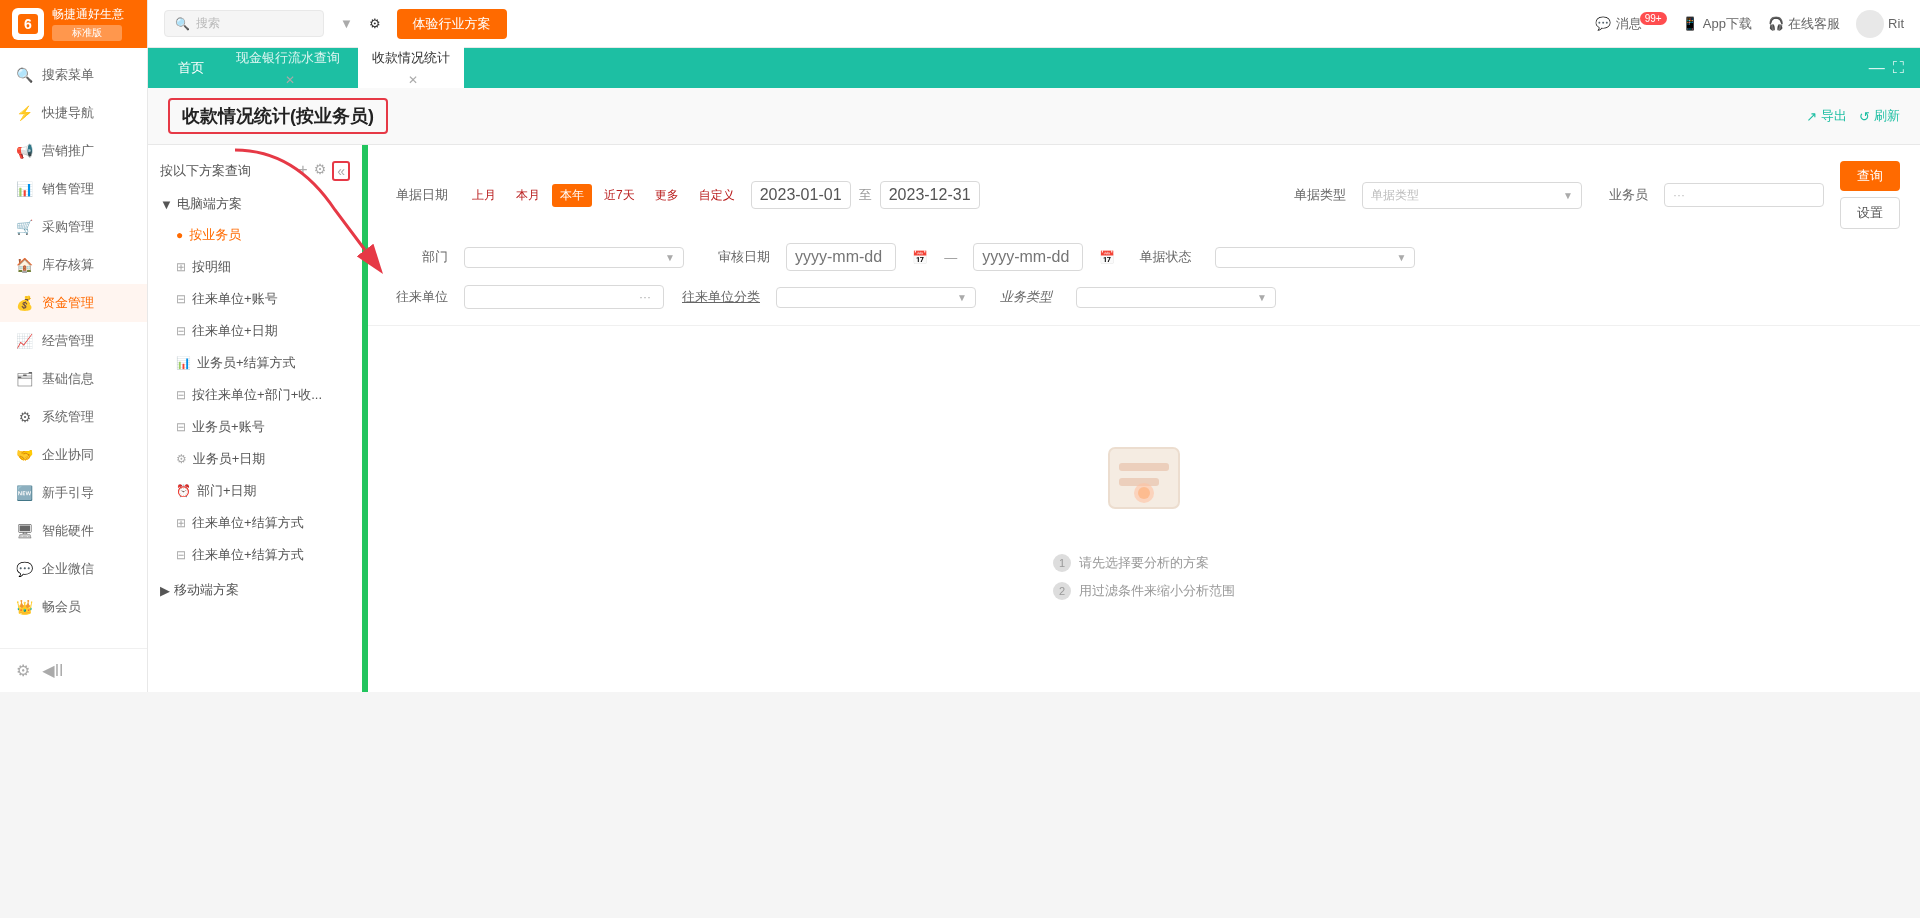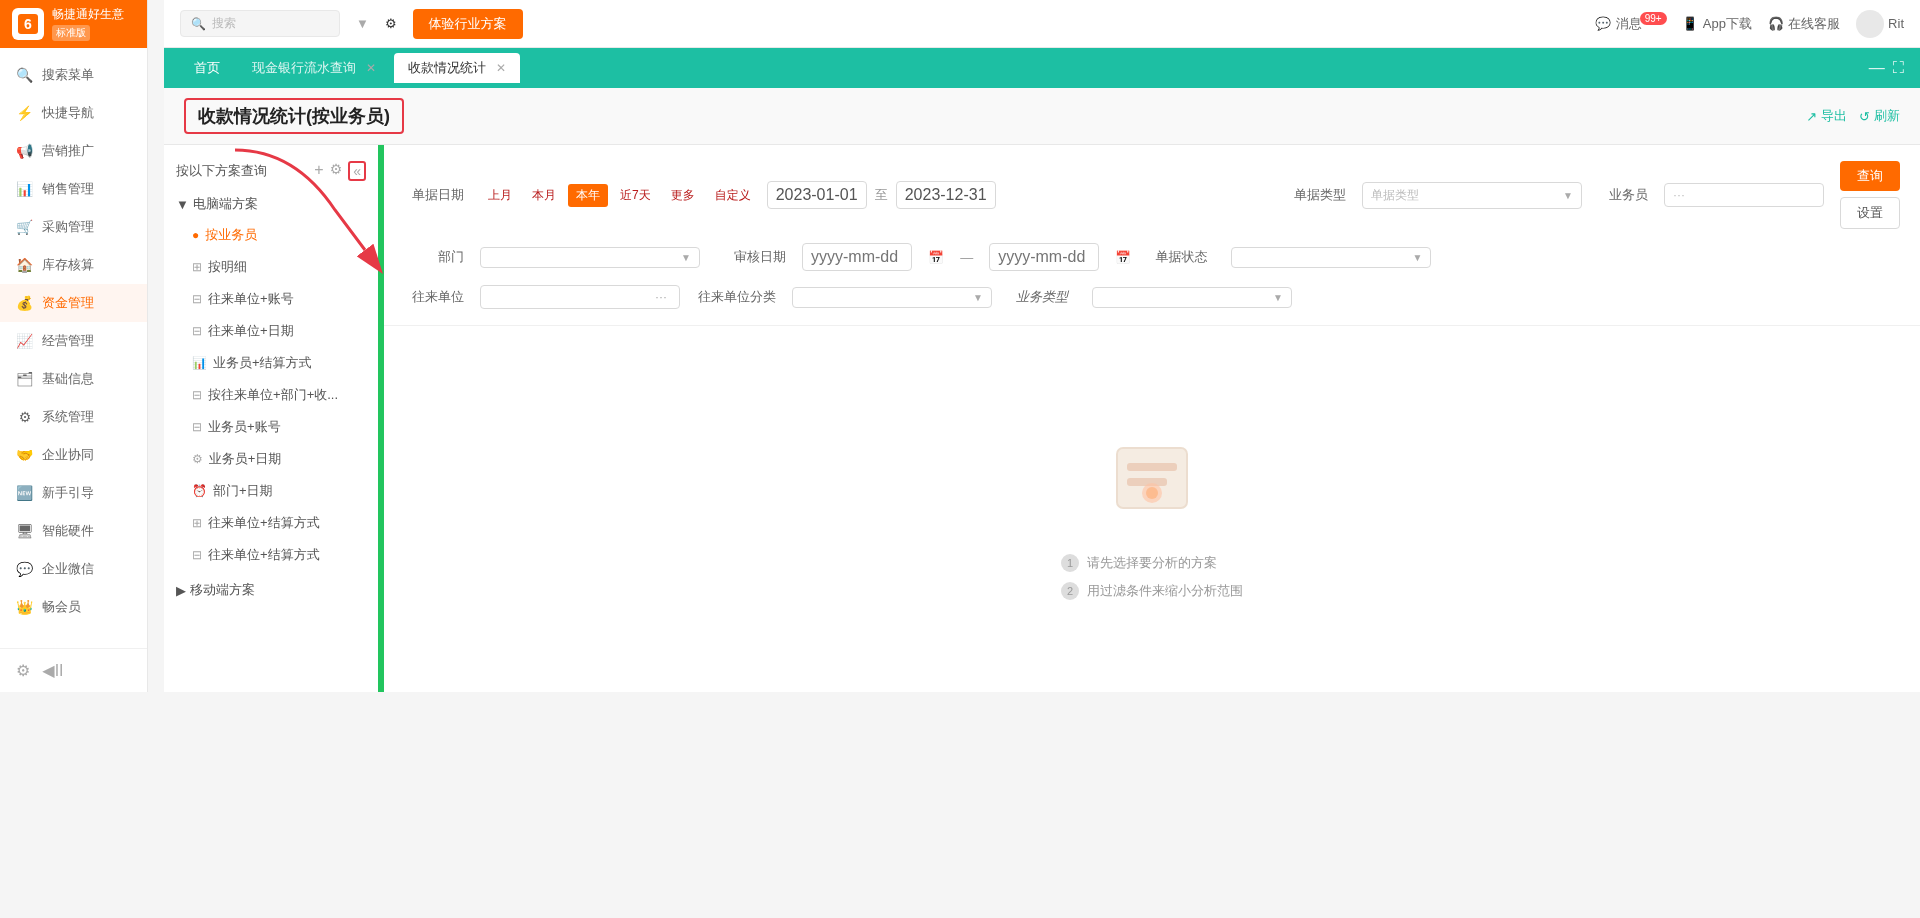--- a/index.html
+++ b/index.html
@@ -1,29 +1,29 @@
 <!DOCTYPE html>
 <html><head>
   <meta charset="utf-8">
   <style>
     * { box-sizing: border-box; margin: 0; padding: 0; }
     body { font-family: 'Microsoft YaHei', Arial, sans-serif; font-size: 13px; background: #f5f5f5; color: #333; overflow: hidden; height: 918px; }
 
     
-    .app-container { display: flex; height: 692px; gap: 16px; }
+    .app-container { display: flex; height: 692px; }
     .sidebar { width: 148px; background: #fff; border-right: 1px solid #e8e8e8; display: flex; flex-direction: column; flex-shrink: 0; }
     .main-area { flex: 1; display: flex; flex-direction: column; overflow: hidden; }
 
     
     .sidebar-header { background: #ff6a00; padding: 10px 12px; display: flex; align-items: center; gap: 8px; height: 48px; }
     .sidebar-logo { width: 32px; height: 32px; background: #fff; border-radius: 6px; display: flex; align-items: center; justify-content: center; }
     .sidebar-logo-inner { width: 20px; height: 20px; background: #ff6a00; border-radius: 3px; position: relative; }
     .sidebar-logo-inner::after { content: '6'; color: #fff; font-size: 14px; font-weight: bold; position: absolute; top: 50%; left: 50%; transform: translate(-50%,-50%); }
     .sidebar-title { color: #fff; font-size: 12px; line-height: 1.3; }
-    .sidebar-edition { background: rgba(255,255,255,0.3); color: #fff; font-size: 10px; padding: 1px 4px; border-radius: 3px; margin-top: 2px; display: inline-block; }
+    .sidebar-edition { background: rgba(255,255,255,0.3); color: #fff; font-size: 10px; padding: 1px 20px; border-radius: 3px; margin-top: 2px; display: inline-block; }
 
     
     .sidebar-nav { flex: 1; overflow-y: auto; padding: 8px 0; }
     .sidebar-nav::-webkit-scrollbar { width: 4px; }
     .sidebar-nav::-webkit-scrollbar-thumb { background: #ddd; border-radius: 2px; }
     .nav-item { display: flex; align-items: center; gap: 8px; padding: 10px 16px; cursor: pointer; color: #666; font-size: 13px; }
     .nav-item.active { background: #fff5f0; color: #ff6a00; }
     .nav-item .nav-icon { width: 18px; height: 18px; display: flex; align-items: center; justify-content: center; font-size: 14px; flex-shrink: 0; }
     .sidebar-footer { padding: 12px 16px; display: flex; align-items: center; gap: 12px; border-top: 1px solid #f0f0f0; }
     .footer-icon { color: #aaa; font-size: 16px; cursor: pointer; }
@@ -32,21 +32,21 @@
     .top-bar { background: #fff; border-bottom: 1px solid #e8e8e8; display: flex; align-items: center; padding: 0 16px; height: 48px; gap: 16px; }
     .top-search { background: #f5f5f5; border: 1px solid #e8e8e8; border-radius: 4px; padding: 4px 10px; width: 160px; font-size: 12px; color: #999; display: flex; align-items: center; gap: 6px; }
     .top-actions { margin-left: auto; display: flex; align-items: center; gap: 16px; color: #666; font-size: 13px; }
     .trial-btn { background: #ff6a00; color: #fff; border: none; border-radius: 4px; padding: 6px 16px; font-size: 13px; cursor: pointer; }
     .badge { background: #ff4d4f; color: #fff; font-size: 10px; border-radius: 10px; padding: 1px 5px; margin-left: -6px; margin-top: -10px; }
     .top-right-action { display: flex; align-items: center; gap: 4px; cursor: pointer; color: #666; }
     .user-avatar { width: 28px; height: 28px; background: #e8e8e8; border-radius: 50%; }
 
     
     .tab-bar { background: #1dbfa3; display: flex; align-items: center; padding: 0 16px; height: 40px; gap: 4px; }
-    .tab-item { display: flex; align-items: center; gap: 6px; padding: 6px 14px; border-radius: 4px 4px 0 0; font-size: 13px; cursor: pointer; color: rgba(255,255,255,0.85); }
+    .tab-item { display: flex; align-items: center; gap: 6px; padding: 6px 14px; border-radius: 4px 4px 0 0; font-size: 13px; cursor: pointer; color: rgba(255,255,255,0.85); flex-direction: column; }
     .tab-item.active { background: #fff; color: #333; }
     .tab-item .tab-close { font-size: 12px; color: #aaa; margin-left: 4px; cursor: pointer; }
     .tab-home { color: #fff; font-size: 13px; padding: 6px 14px; cursor: pointer; }
     .tab-bar-right { margin-left: auto; display: flex; gap: 8px; }
     .tab-bar-btn { color: rgba(255,255,255,0.85); font-size: 16px; cursor: pointer; background: none; border: none; }
 
     
     .page-header { background: #f9f9f9; border-bottom: 1px solid #e8e8e8; padding: 10px 20px; display: flex; align-items: center; justify-content: space-between; }
     .page-title-box { border: 2px solid #e63946; border-radius: 4px; padding: 4px 12px; display: inline-block; }
     .page-title { font-size: 18px; font-weight: bold; color: #222; }
@@ -375,21 +375,21 @@
               <span class="select-arrow">▼</span>
             </div>
           </div>
 
           <div class="filter-row">
             <span class="filter-label">往来单位</span>
             <div class="filter-select" style="min-width:200px;">
               <span style="color:#bbb;"></span>
               <span class="filter-dots">···</span>
             </div>
-            <span class="filter-label" style="width:80px;">往来单位分类</span>
+            <span class="filter-label" style="width:80px;text-decoration:underline;">往来单位分类</span>
             <div class="filter-select" style="min-width:200px;">
               <span style="color:#bbb;"></span>
               <span class="select-arrow">▼</span>
             </div>
             <span class="filter-label" style="width:60px;font-style:italic;">业务类型</span>
             <div class="filter-select" style="min-width:200px; margin-left:8px;">
               <span style="color:#bbb;"></span>
               <span class="select-arrow">▼</span>
             </div>
           </div>

